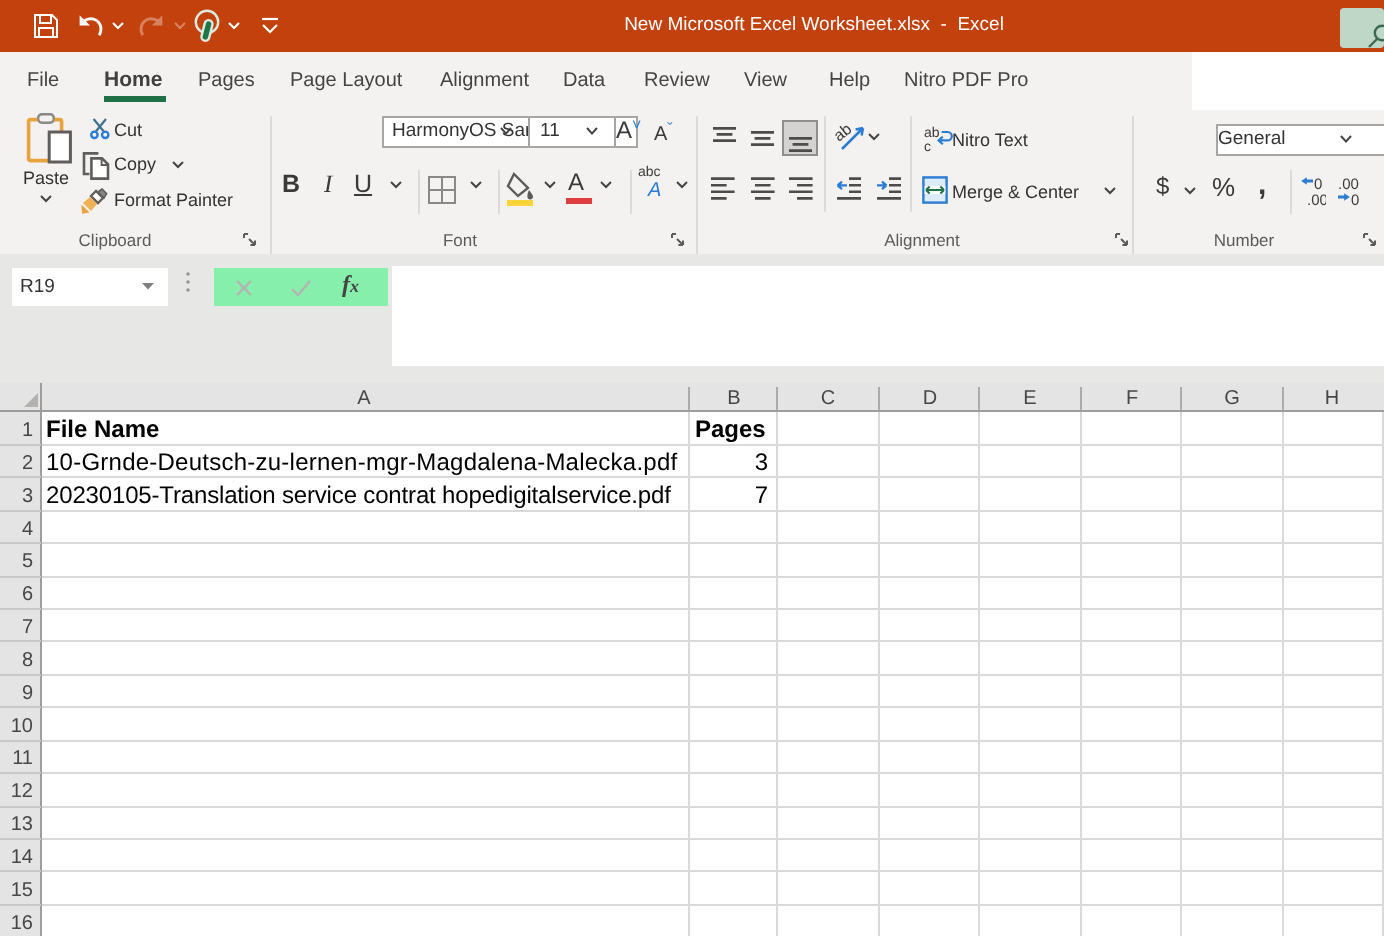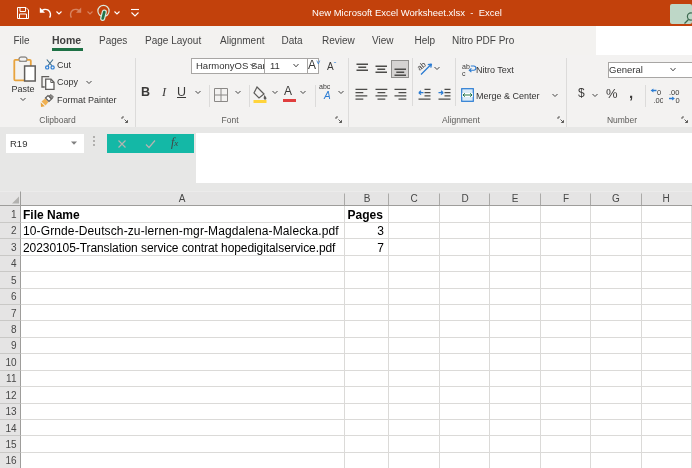--- a/index.html
+++ b/index.html
@@ -18,21 +18,21 @@
 #homeunderline{left:51.5px;top:47.5px;width:31.5px;height:3px;background:#1e7145;}
 
 #ribbon{left:0;top:55px;width:692px;height:72px;background:#f3f2f1;border-bottom:1px solid #d2d0ce;}
 .gsep{top:3px;width:1px;height:118px;background:#dcdbda;position:absolute;}
 .glabel{top:60px;height:12px;font-size:8.5px;color:#5c5b59;position:absolute;text-align:center;}
 .rtext{position:absolute;font-size:9px;color:#333;}
 .combo{position:absolute;background:#fff;border:1px solid #a8a6a4;font-size:9.5px;color:#333;}
 
 #fbar{left:0;top:127px;width:692px;height:65px;background:#e7e7e6;}
 #namebox{left:6px;top:7px;width:78px;height:19px;background:#fff;}
-#fbtns{left:107px;top:7px;width:87px;height:19px;background:#14b8a6;}
+#fbtns{left:107px;top:7px;width:87px;height:19px;background:#86efac;font-weight:bold;}
 #finput{left:196px;top:6px;width:496px;height:50px;background:#fff;}
 #nametext{left:4px;top:0;height:19px;line-height:19px;font-size:9.5px;color:#333;}
 </style>
 </head>
 <body>
 <div id="app">
 
   <div class="abs" id="titlebar">
     <div class="abs" id="titletext">New Microsoft Excel Worksheet.xlsx &nbsp;-&nbsp; Excel</div>
 

